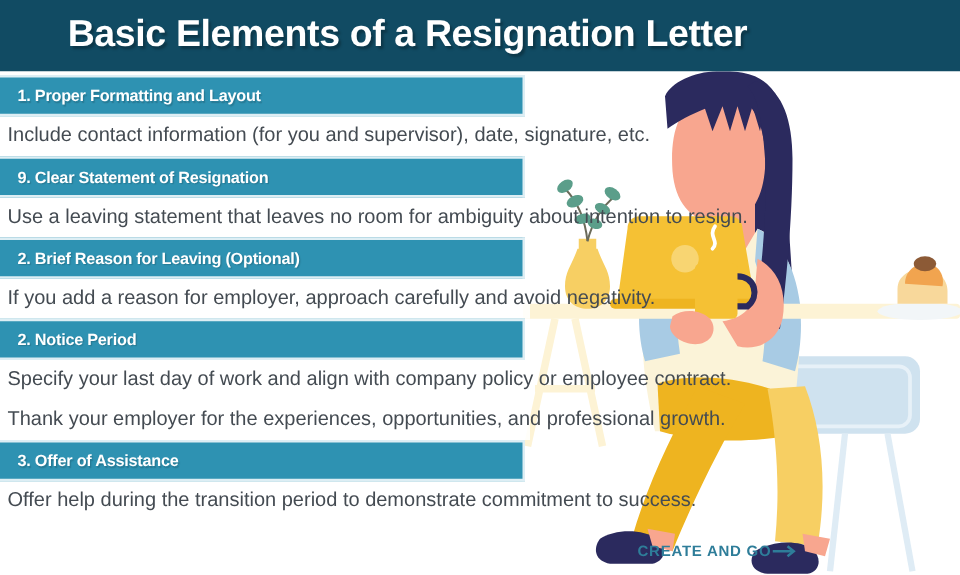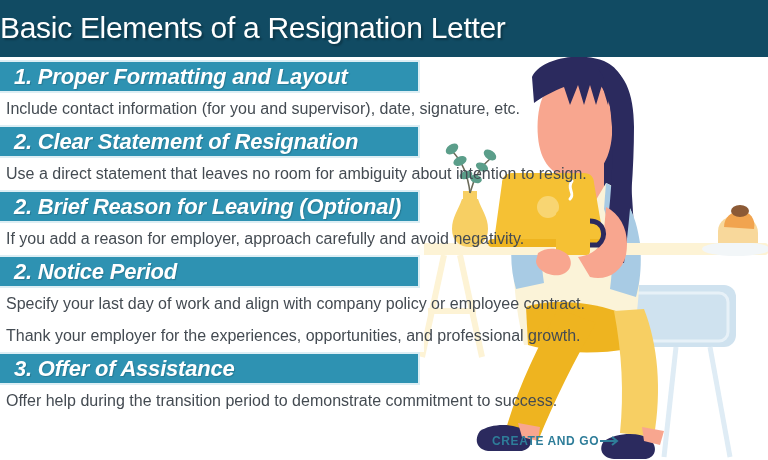--- a/index.html
+++ b/index.html
@@ -21,23 +21,24 @@
     position: absolute;
     top: 0; left: 0;
     width: 768px; height: 57px;
     background: #114b63;
     z-index: 6;
   }
   .header-title {
     position: absolute;
     top: 7px; left: 0;
     width: 652px;
+    text-align: center;
     color: #ffffff;
     font-size: 30px;
-    font-weight: normal;
+    font-weight: bold;
     letter-spacing: -0.3px;
     line-height: 42px;
     text-shadow: 2px 2px 2px rgba(0,0,0,0.28);
     z-index: 7;
     white-space: nowrap;
   }
 
   
   .illustration {
     position: absolute;
@@ -62,42 +63,41 @@
     height: 33px;
     background: #2e92b2;
     border: 2px solid #ddeef4;
     border-left: none;
     display: flex;
     align-items: center;
     padding-left: 14px;
   }
   .item-title {
     color: #ffffff;
-    font-size: 22px;
+    font-size: 13px;
     font-weight: bold;
     letter-spacing: -0.2px;
     line-height: 22px;
     text-shadow: 1px 1px 1px rgba(0,0,0,0.18);
     white-space: nowrap;
-    font-style: italic;
   }
   .item-desc {
     color: #444b52;
     font-size: 16px;
     line-height: 13px;
     padding: 9px 6px 10px 6px;
     white-space: nowrap;
     background: rgba(255,255,255,0.86);
     width: 424px;
   }
 
   
   .logo {
     position: absolute;
-    left: 492px; bottom: 12px;
+    left: 510px; bottom: 12px;
     z-index: 8;
     display: flex;
     align-items: flex-end;
     gap: 0px;
   }
   .logo-text {
     color: #2e7d99;
     font-size: 12px;
     font-weight: bold;
     letter-spacing: 0.6px;
@@ -206,23 +206,23 @@
 
     <div class="item">
       <div class="item-bar">
         <span class="item-title">1. Proper Formatting and Layout</span>
       </div>
       <div class="item-desc">Include contact information (for you and supervisor), date, signature, etc.</div>
     </div>
 
     <div class="item">
       <div class="item-bar">
-        <span class="item-title">2. Clear Statement of Resignation</span>
-      </div>
-      <div class="item-desc">Use a direct statement that leaves no room for ambiguity about intention to resign.</div>
+        <span class="item-title">9. Clear Statement of Resignation</span>
+      </div>
+      <div class="item-desc">Use a leaving statement that leaves no room for ambiguity about intention to resign.</div>
     </div>
 
     <div class="item">
       <div class="item-bar">
         <span class="item-title">2. Brief Reason for Leaving (Optional)</span>
       </div>
       <div class="item-desc">If you add a reason for employer, approach carefully and avoid negativity.</div>
     </div>
 
     <div class="item">

